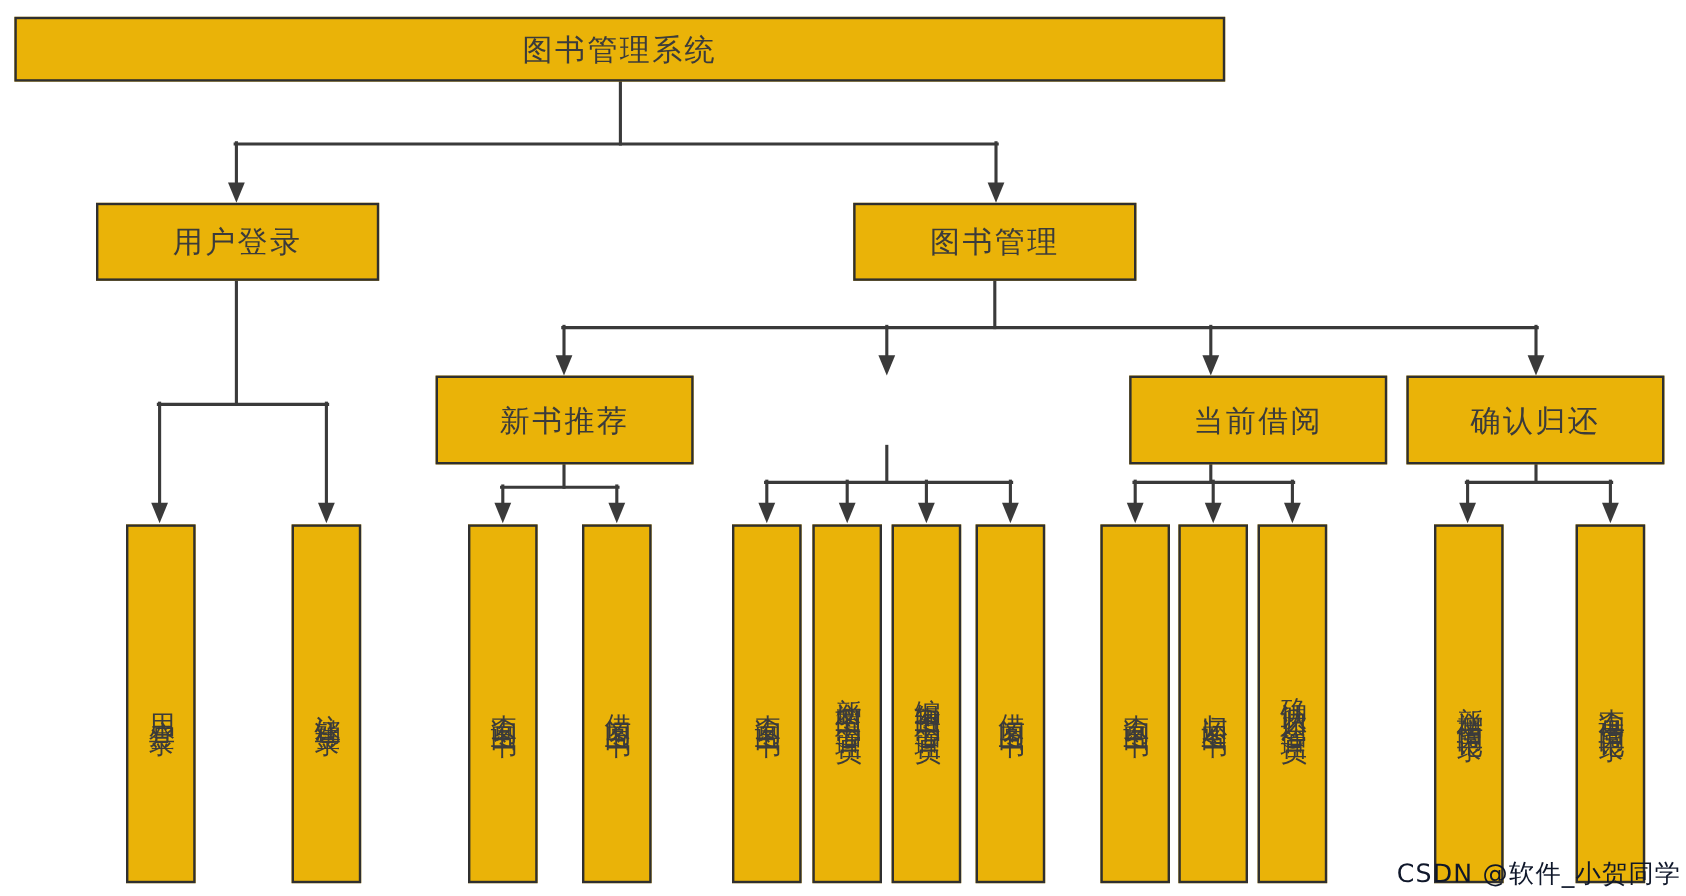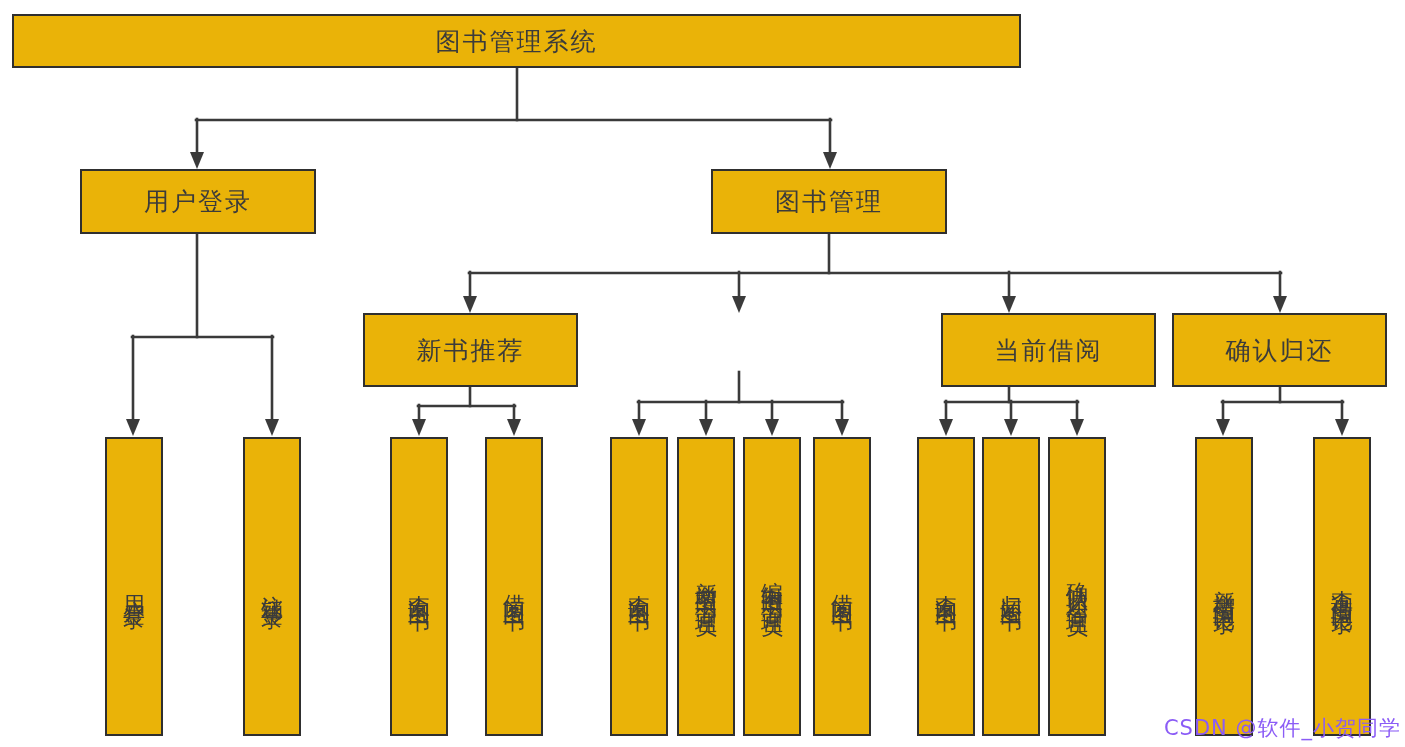--- a/index.html
+++ b/index.html
@@ -69,21 +69,21 @@
     font-size: 22px;
     letter-spacing: 5px;
     line-height: 1;
   }
 
   .watermark {
     position: absolute;
     right: 4px;
     bottom: 5px;
     font-size: 21px;
-    color: #8b5cf6;
+    color: #0f172a;
     letter-spacing: 1px;
     z-index: 3;
     white-space: nowrap;
   }
 </style>
 </head>
 <body>
 
 <div class="canvas">
 

